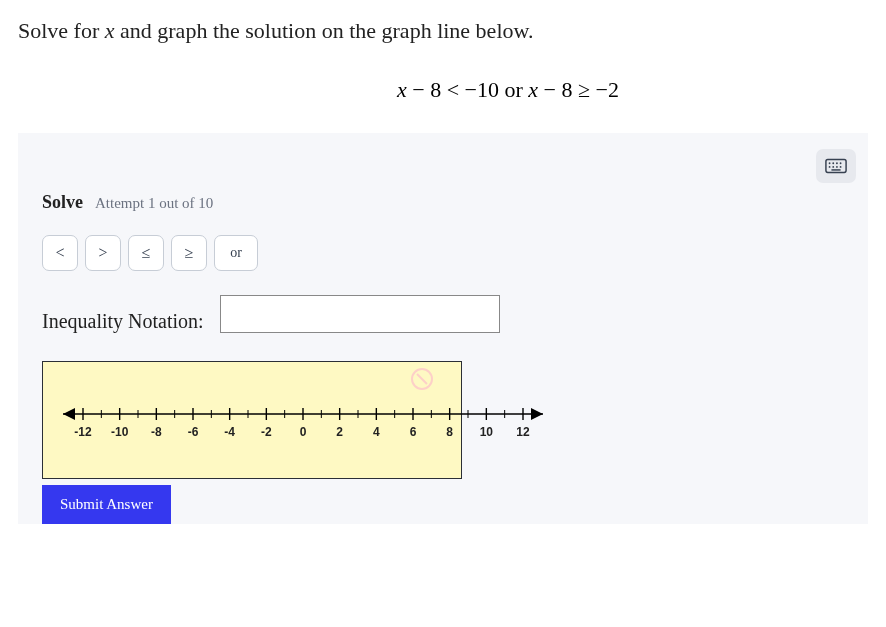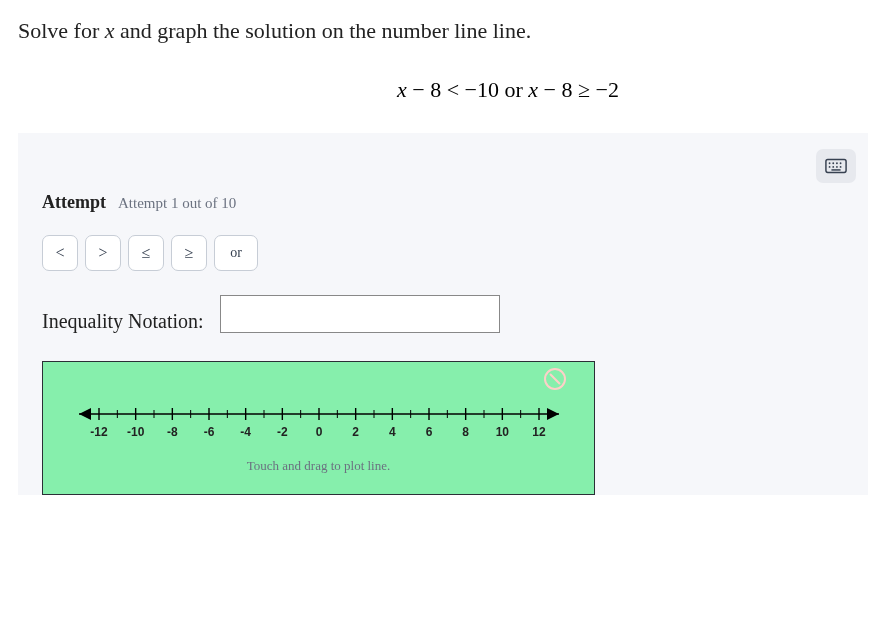--- a/index.html
+++ b/index.html
@@ -98,25 +98,25 @@
       font-size: 16px;
       padding: 4px 8px;
       font-family: inherit;
     }
     .numberline-label {
       font-size: 20px;
       color: #222;
       margin-bottom: 10px;
     }
     .numberline-box {
-      width: 553px;
+      width: 420px;
       border: 1.5px solid #2b2f36;
-      background: #86efac;
+      background: #fef9c3;
       position: relative;
-      padding: 40px 10px 20px 10px;
+      padding: 40px 10px 26px 10px;
     }
     .nl-reset-icon {
       position: absolute;
       top: 6px;
       right: 28px;
       width: 22px;
       height: 22px;
       border: 2px solid #fdd0c8;
       border-radius: 50%;
       display: flex;
@@ -153,30 +153,30 @@
       font-size: 12px;
       font-weight: bold;
       fill: #222;
       text-anchor: middle;
     }
   </style>
 </head>
 <body>
 
 <div class="prompt">
-  <span>Solve for </span><span class="mathvar">x</span><span> and graph the solution on the number line line.</span>
+  <span>Solve for </span><span class="mathvar">x</span><span> and graph the solution on the graph line below.</span>
 </div>
 
 <div class="equation">
   <span class="mathvar">x</span><span> − 8 &lt; −10</span><span>  or  </span><span class="mathvar">x</span><span> − 8 ≥ −2</span>
 </div>
 
 <div class="answer-panel">
   <div class="answer-header">
-    <span class="answer-label">Attempt</span>
+    <span class="answer-label">Solve</span>
     <span class="attempt-label">Attempt 1 out of 10</span>
   </div>
 
   <div class="keyboard-btn">
     <svg viewBox="0 0 24 16">
       <rect x="1" y="1" width="22" height="14" rx="2" fill="none" stroke="#374151" stroke-width="1.6"></rect>
       <circle cx="5" cy="5" r="1" fill="#374151"></circle>
         <circle cx="9" cy="5" r="1" fill="#374151"></circle>
         <circle cx="13" cy="5" r="1" fill="#374151"></circle>
         <circle cx="17" cy="5" r="1" fill="#374151"></circle>
@@ -252,16 +252,18 @@
           <line x1="396.66666666666663" x2="396.66666666666663" y1="6" y2="18" stroke="#000" stroke-width="1.4"></line>
           <text x="396.66666666666663" y="34" class="tick-label">8</text>
           <line x1="414.99999999999994" x2="414.99999999999994" y1="8" y2="16" stroke="#000" stroke-width="1"></line>
           <line x1="433.3333333333333" x2="433.3333333333333" y1="6" y2="18" stroke="#000" stroke-width="1.4"></line>
           <text x="433.3333333333333" y="34" class="tick-label">10</text>
           <line x1="451.66666666666663" x2="451.66666666666663" y1="8" y2="16" stroke="#000" stroke-width="1"></line>
           <line x1="470" x2="470" y1="6" y2="18" stroke="#000" stroke-width="1.4"></line>
           <text x="470" y="34" class="tick-label">12</text>
         </g>
     </svg>
-    <div class="nl-hint">Touch and drag to plot line.</div>
-  </div>
-
+  </div>
+
+  <button class="submit-btn">
+    <span>Submit Answer</span>
+  </button>
 </div>
 
 </body></html>

